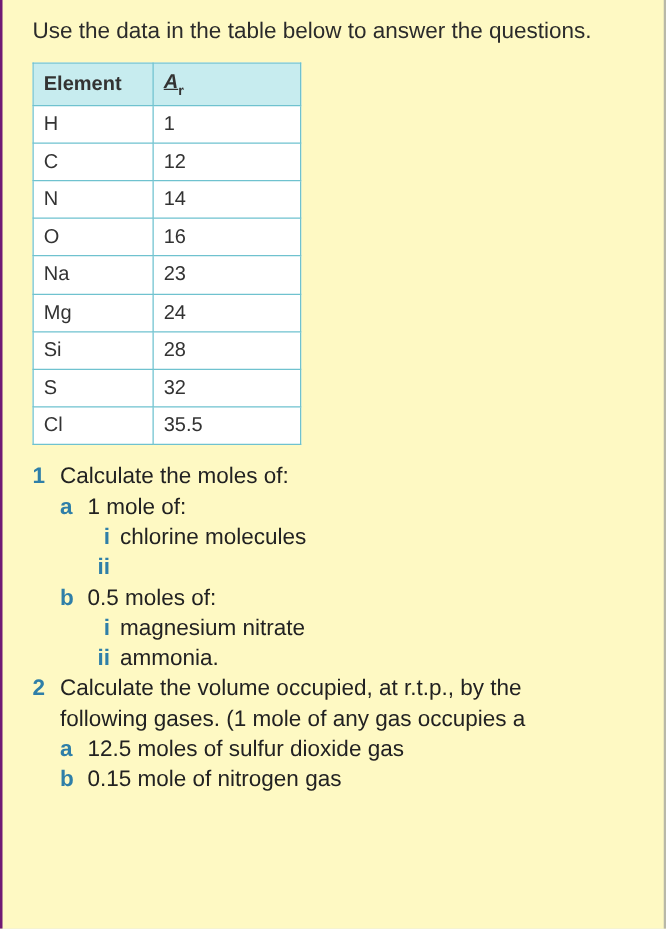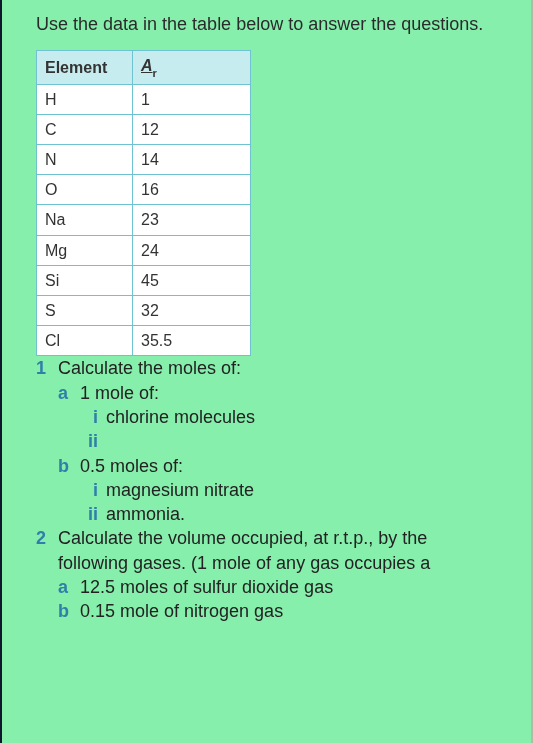--- a/index.html
+++ b/index.html
@@ -6,37 +6,37 @@
   html, body { width: 533px; height: 743px; }
   body {
     font-family: Verdana, Geneva, sans-serif;
     font-size: 16px;
     color: #333;
     background: #e8e8e8;
   }
   .page {
     width: 533px;
     height: 743px;
-    background: #86efac;
-    border-left: 2px solid #0f172a;
+    background: #fef9c3;
+    border-left: 2px solid #701a75;
     border-right: 2px solid #b8b8a8;
-    padding: 12px 18px 14px 34px;
+    padding: 12px 18px 14px 24px;
     position: relative;
   }
   .intro {
     font-size: 18px;
     line-height: 1.35;
     color: #2b2b2b;
     margin-bottom: 14px;
     font-weight: 400;
   }
   table.ar {
     border-collapse: collapse;
     background: #ffffff;
-    margin-bottom: 0;
+    margin-bottom: 12px;
   }
   table.ar th, table.ar td {
     border: 1px solid #6fc2cf;
     padding: 5px 10px 5px 8px;
     text-align: left;
     font-size: 16px;
     line-height: 1.2;
     color: #333;
   }
   table.ar th {
@@ -98,21 +98,21 @@
       <tr>
           <td class="col-el">Na</td>
           <td class="col-ar">23</td>
         </tr>
       <tr>
           <td class="col-el">Mg</td>
           <td class="col-ar">24</td>
         </tr>
       <tr>
           <td class="col-el">Si</td>
-          <td class="col-ar">45</td>
+          <td class="col-ar">28</td>
         </tr>
       <tr>
           <td class="col-el">S</td>
           <td class="col-ar">32</td>
         </tr>
       <tr>
           <td class="col-el">Cl</td>
           <td class="col-ar">35.5</td>
         </tr>
     </tbody>

